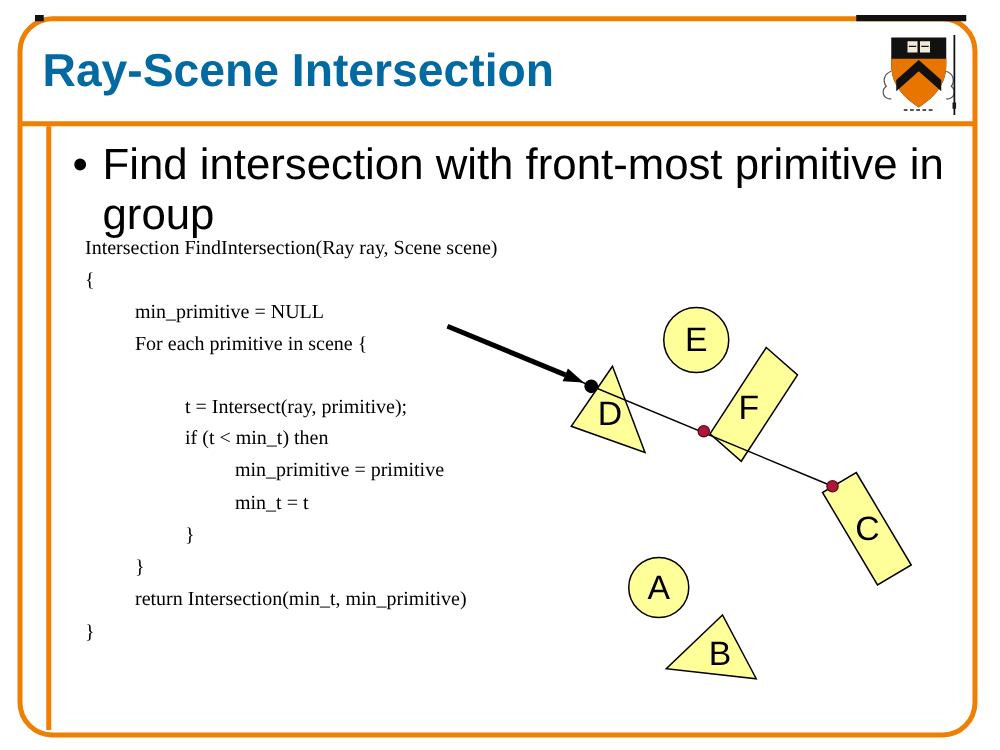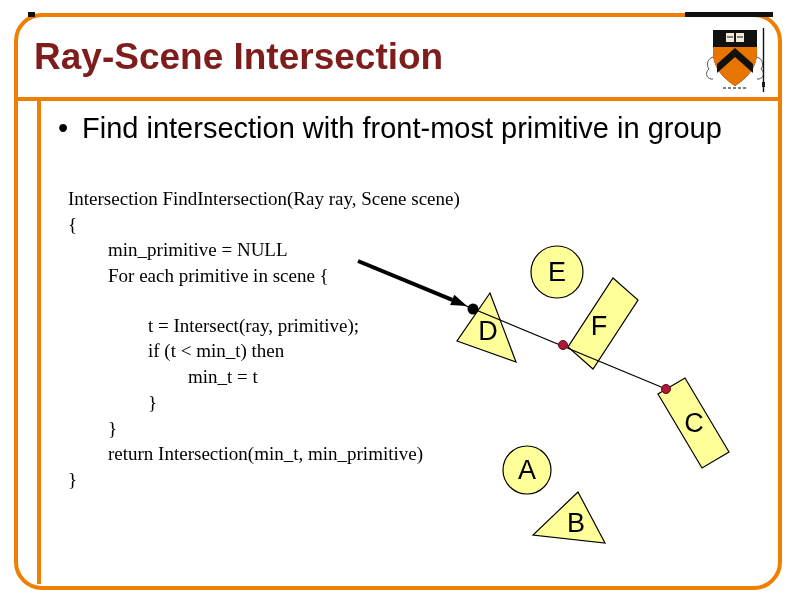--- a/index.html
+++ b/index.html
@@ -11,30 +11,30 @@
   .top-dark-seg { position: absolute; left: 685px; top: 12px; width: 88px; height: 5px;
                   background: #111; }
   .top-dark-tick { position: absolute; left: 28px; top: 12px; width: 7px; height: 5px;
                    background: #111; }
   .title-divider { position: absolute; left: 16px; top: 97px; width: 764px; height: 4px;
                    background: #EE7F00; }
   .left-rule { position: absolute; left: 37px; top: 101px; width: 4px; height: 483px;
                background: #EE7F00; }
 
   .slide-title { position: absolute; left: 34px; top: 36px; margin: 0;
-                 font-size: 37px; font-weight: bold; color: #7f1d1d;
+                 font-size: 37px; font-weight: bold; color: #0369a1;
                  font-family: "Liberation Sans", sans-serif; letter-spacing: 0px; }
 
   .bullet-row { position: absolute; left: 58px; top: 112px; width: 710px;
-                font-size: 29px; color: #000; }
+                font-size: 35px; color: #000; }
   .bullet-glyph { display: inline-block; width: 24px; vertical-align: top; }
   .bullet-text { display: inline-block; width: 680px; }
 
   .code { position: absolute; left: 68px; top: 186px; width: 430px;
-          font-family: "Liberation Serif", serif; font-size: 19px; color: #000; }
+          font-family: "Liberation Serif", serif; font-size: 16px; color: #000; }
   .code-line { height: 25.7px; line-height: 25.7px; white-space: pre; }
 
   .shield-svg { position: absolute; left: 699px; top: 27px; }
   .diagram-svg { position: absolute; left: 0; top: 0; }
 </style>
 </head>
 <body>
 
 <div>
 
@@ -70,20 +70,21 @@
     <span class="bullet-glyph">•</span><span class="bullet-text">Find intersection with front-most primitive in group</span>
   </div>
 
   <div class="code" id="code-block">
       <div class="code-line" style="padding-left: 0px;">Intersection FindIntersection(Ray ray, Scene scene)</div>
       <div class="code-line" style="padding-left: 0px;">{</div>
       <div class="code-line" style="padding-left: 40px;">min_primitive = NULL</div>
       <div class="code-line" style="padding-left: 40px;">For each primitive in scene {</div>
       <div class="code-line" style="padding-left: 80px; margin-top: 24px;">t = Intersect(ray, primitive);</div>
       <div class="code-line" style="padding-left: 80px;">if (t &lt; min_t) then</div>
+      <div class="code-line" style="padding-left: 120px;">min_primitive = primitive</div>
       <div class="code-line" style="padding-left: 120px; font-family: Liberation Serif, serif;">min_t = t</div>
       <div class="code-line" style="padding-left: 80px;">}</div>
       <div class="code-line" style="padding-left: 40px;">}</div>
       <div class="code-line" style="padding-left: 40px;">return Intersection(min_t, min_primitive)</div>
       <div class="code-line" style="padding-left: 0px;">}</div>
     </div>
 
   <svg id="diagram-svg" class="diagram-svg" width="800" height="600" viewBox="0 0 800 600">
       <polygon points="490,293 457,341 516,362" fill="#FFFF99" stroke="#000000" stroke-width="1.2"></polygon>
       <circle cx="557" cy="272" r="26" fill="#FFFF99" stroke="#000000" stroke-width="1.2"></circle>

